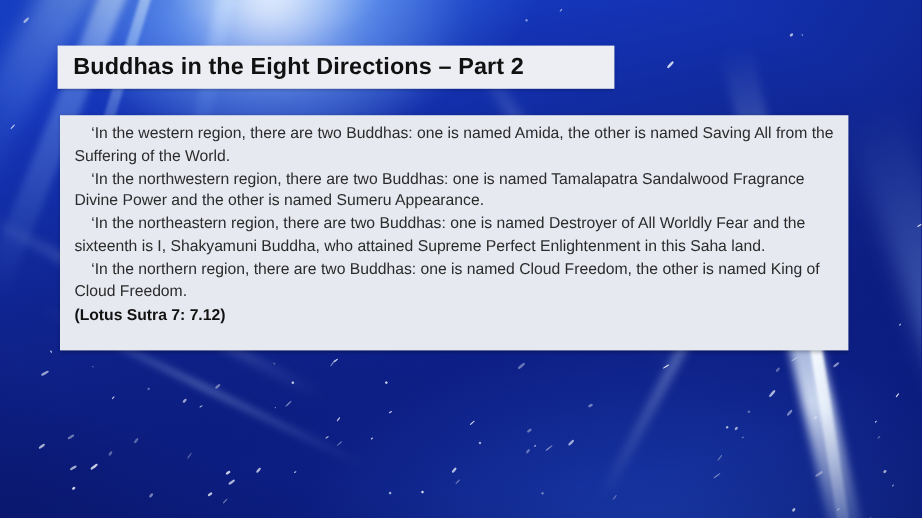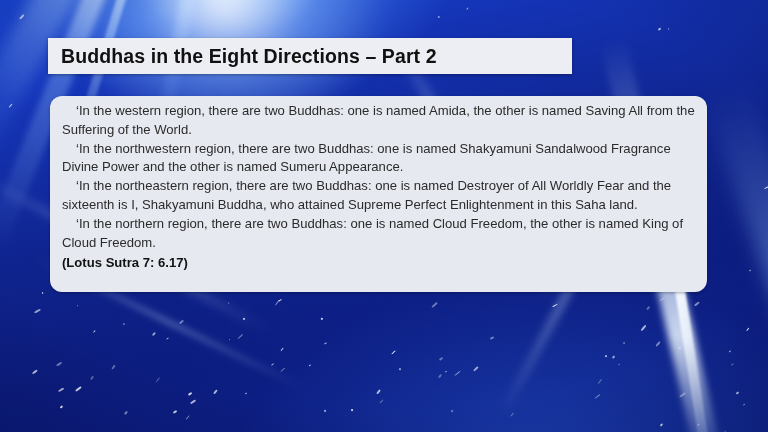--- a/index.html
+++ b/index.html
@@ -48,36 +48,35 @@
       background:linear-gradient(to right, rgba(190,220,255,0), rgba(215,235,255,.45), rgba(190,220,255,0));filter:blur(4px);}
   .glow-top{position:absolute;left:60px;top:-150px;width:330px;height:300px;border-radius:50%;
       background:radial-gradient(ellipse at center, rgba(255,255,255,.85) 0%, rgba(160,205,255,.35) 35%, rgba(60,120,230,0) 70%);filter:blur(10px);}
 
   
   .sparkles{position:absolute;inset:0;pointer-events:none;}
   .sp{position:absolute;background:#f2f6ff;border-radius:40%;opacity:.85;}
 
   
   .title-box{
-    position:absolute;left:48px;top:38px;width:524px;height:36px;
+    position:absolute;left:48px;top:38px;width:464px;height:36px;
     background:#edeef4;display:flex;align-items:center;
     box-shadow:0 1px 3px rgba(0,0,0,.35);
   }
   .title-text{
     font-size:19.5px;font-weight:bold;color:#111;letter-spacing:.1px;
     padding-left:13px;white-space:nowrap;
     font-family:"Liberation Sans", sans-serif;
   }
 
   
   .body-box{
     position:absolute;left:50px;top:96px;width:657px;height:196px;
     background:#e7e9f1;
     box-shadow:0 1px 3px rgba(0,0,0,.3);
-    border-radius:12px;
   }
   .body-inner{padding:6px 10px 0 12px;}
   .para{
     font-size:13.1px;color:#2b2b2b;line-height:1.42;
     text-indent:14px;margin:0 0 0.5px 0;
     font-family:"Liberation Sans", sans-serif;
   }
   .cite{
     font-size:13.1px;color:#121212;font-weight:bold;margin:3px 0 0 0;
     font-family:"Liberation Sans", sans-serif;
@@ -196,21 +195,21 @@
     </div>
   <div class="bg-vignette"></div>
 
   <div class="title-box">
     <span class="title-text">Buddhas in the Eight Directions – Part 2</span>
   </div>
 
   <div class="body-box">
     <div class="body-inner">
       <p class="para">‘In  the western region, there are two Buddhas: one is named Amida, the other is named Saving All from the Suffering of the World.</p>
-      <p class="para">‘In  the northwestern region, there are two Buddhas: one is named Shakyamuni Sandalwood Fragrance Divine Power and the other is named Sumeru Appearance.</p>
+      <p class="para">‘In  the northwestern region, there are two Buddhas: one is named Tamalapatra Sandalwood Fragrance Divine Power and the other is named Sumeru Appearance.</p>
       <p class="para">‘In  the northeastern region, there are two Buddhas: one is named Destroyer of All Worldly Fear and the sixteenth is I, Shakyamuni Buddha, who attained Supreme Perfect Enlightenment in this Saha land.</p>
       <p class="para">‘In  the northern region, there are two Buddhas: one is named Cloud Freedom, the other is named King of Cloud Freedom.</p>
-      <p class="cite">(Lotus Sutra 7: 6.17)</p>
+      <p class="cite">(Lotus Sutra 7: 7.12)</p>
     </div>
   </div>
 
 
 </div>
 
 </body></html>

